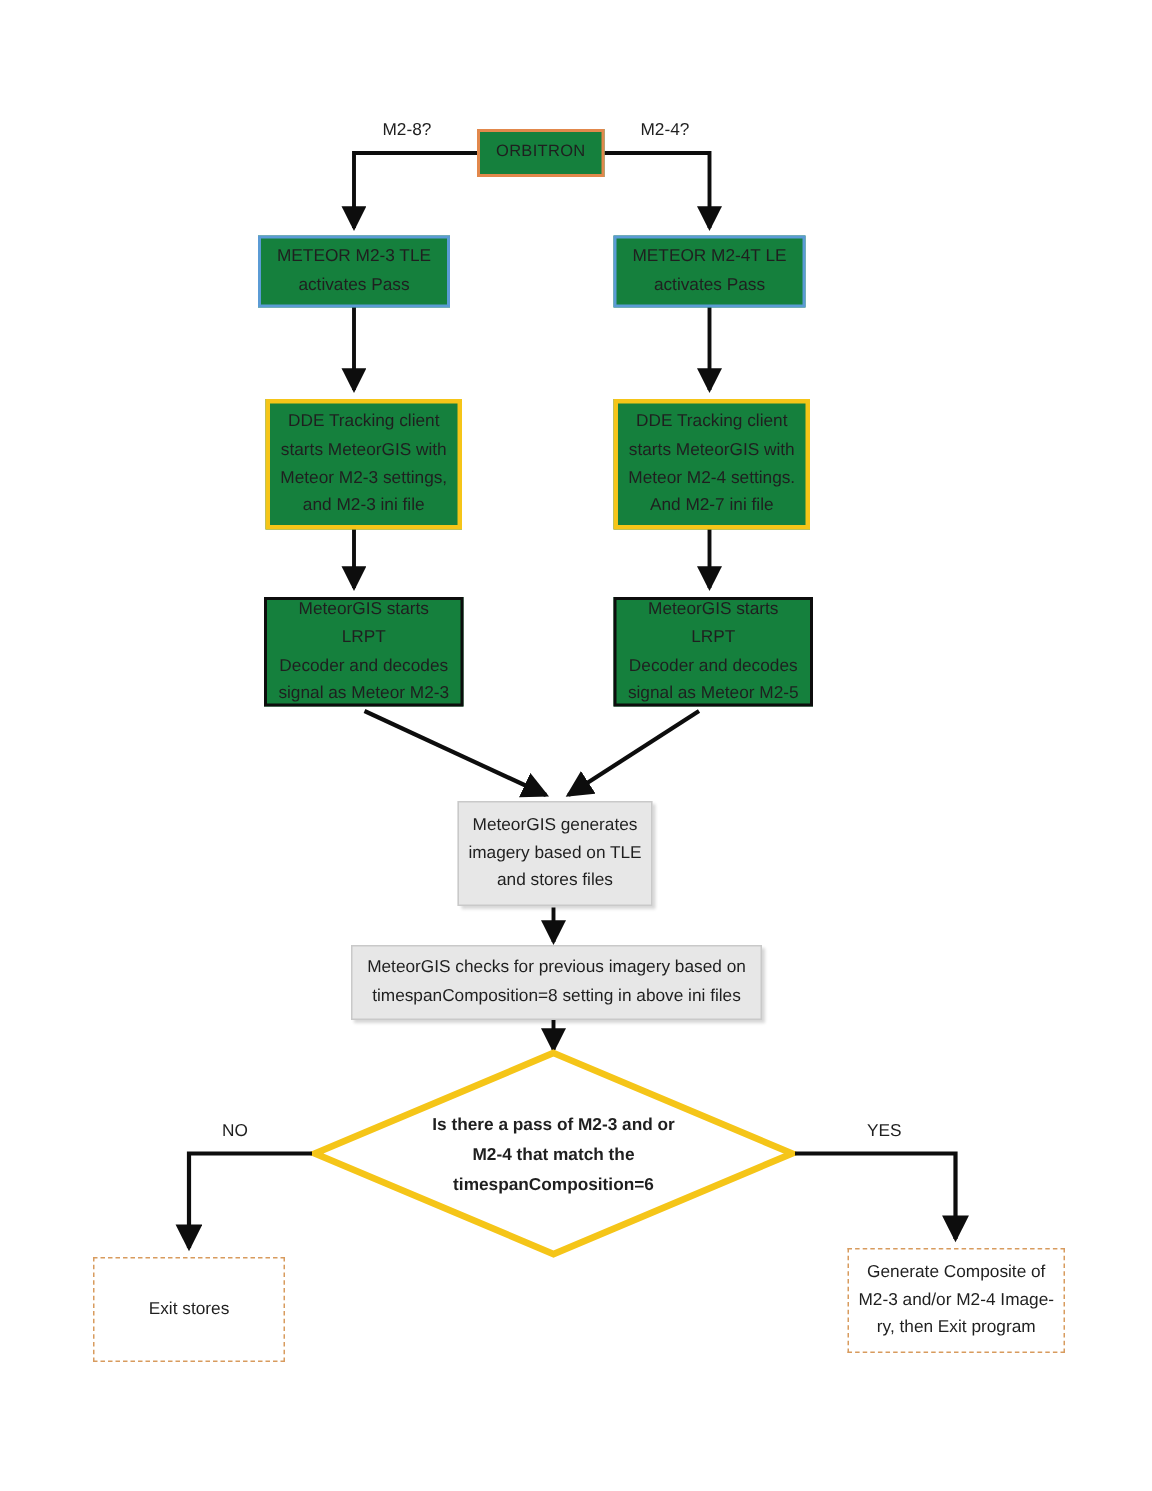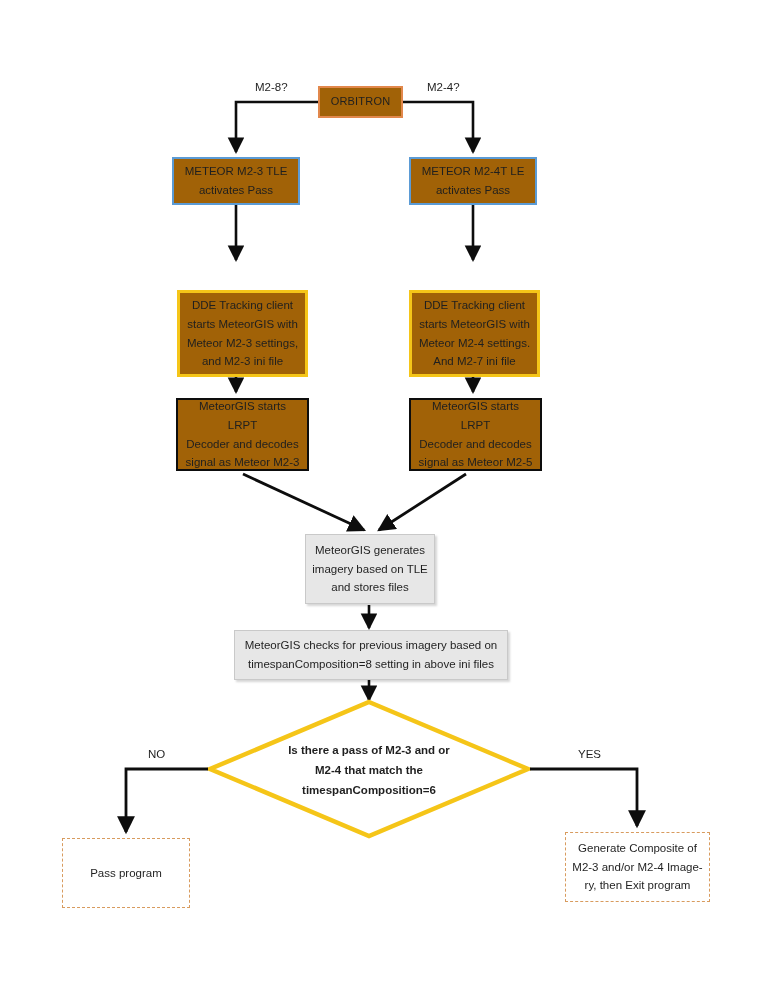--- a/index.html
+++ b/index.html
@@ -31,34 +31,33 @@
   .node {
     position: absolute;
     box-sizing: border-box;
     display: flex;
     align-items: center;
     justify-content: center;
     text-align: center;
     font-size: 11.5px;
     line-height: 1.62;
     color: #1f1f1f;
-    background: #a16207;
+    background: #15803d;
     padding: 3px 6px;
   }
   .node-orbitron {
     border: 2.5px solid #E2884C;
     font-size: 11px;
     letter-spacing: 0.2px;
   }
   .node-blue {
     border: 2.5px solid #5B9BD5;
   }
   .node-yellow {
     border: 3px solid #F5C518;
-    margin-top: 24px;
   }
   .node-black {
     border: 2px solid #0d0d0d;
   }
   .node-gray {
     border: 1px solid #c9c9c9;
     background: #E7E7E7;
     box-shadow: 2px 2px 2px rgba(0,0,0,0.16);
   }
   .node-dashed {
@@ -237,21 +236,21 @@
 
   <div class="edge-label" style="left:148px; top:748px;">
     <span>NO</span>
   </div>
   <div class="edge-label" style="left:578px; top:748px;">
     <span>YES</span>
   </div>
 
   <div class="node node-dashed" style="left:62px; top:838px; width:128px; height:70px;">
     <span class="node-text">
-      <span class="ln">Pass program</span>
+      <span class="ln">Exit stores</span>
     </span>
   </div>
 
   <div class="node node-dashed" style="left:565px; top:832px; width:145px; height:70px;">
     <span class="node-text">
       <span class="ln">Generate Composite of</span>
       <span class="ln">M2-3 and/or M2-4 Image-</span>
       <span class="ln">ry, then Exit program</span>
     </span>
   </div>

